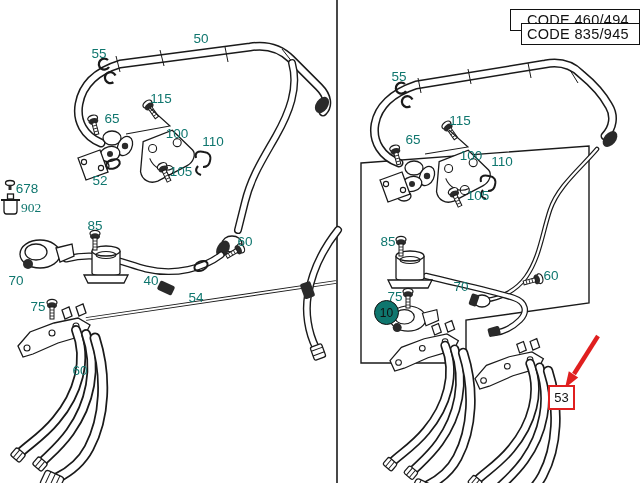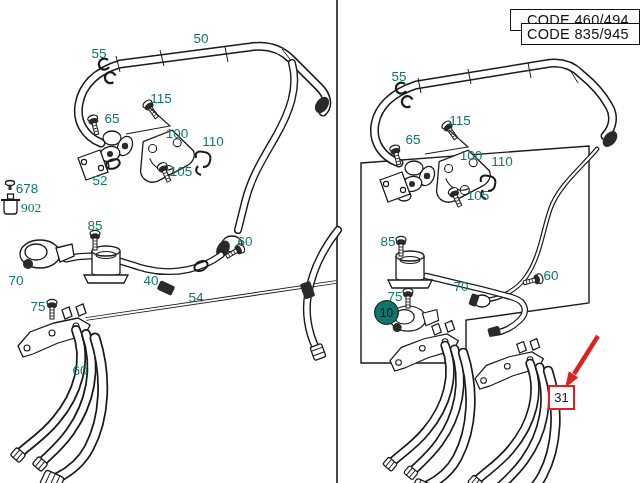--- a/index.html
+++ b/index.html
@@ -280,16 +280,16 @@
   </div>
   <div class="code-box" id="code2">
     <span>CODE 835/945</span>
   </div>
 
   <div class="balloon">
     <span>10</span>
   </div>
 
   <div class="hl-box">
-    <span>31</span>
+    <span>53</span>
   </div>
 
 </div>
 
 </body></html>

